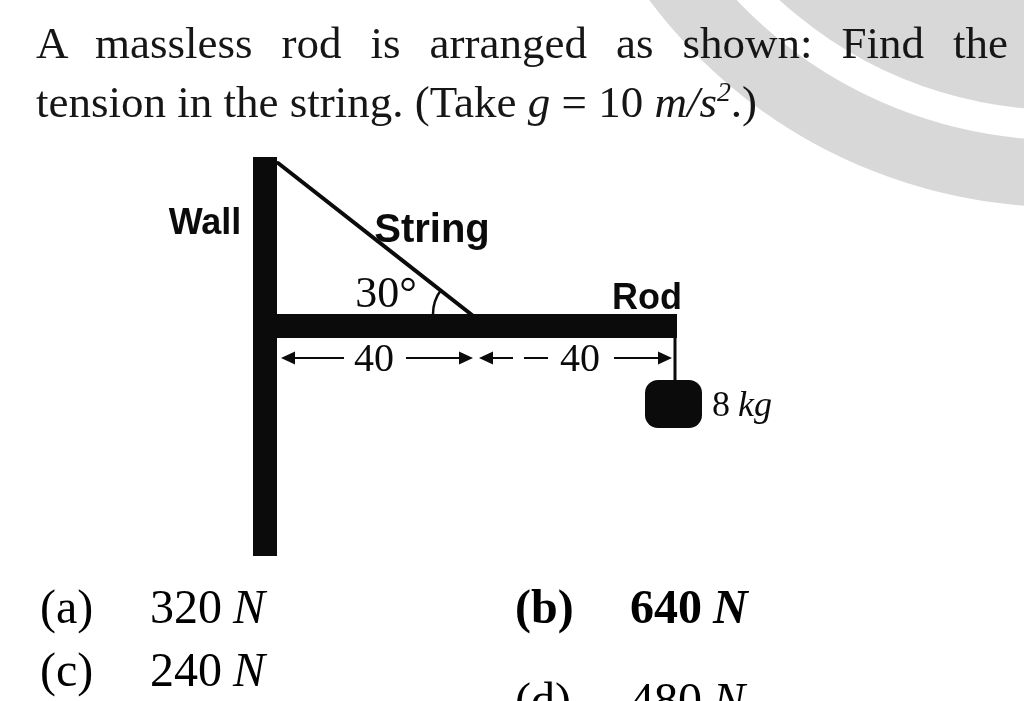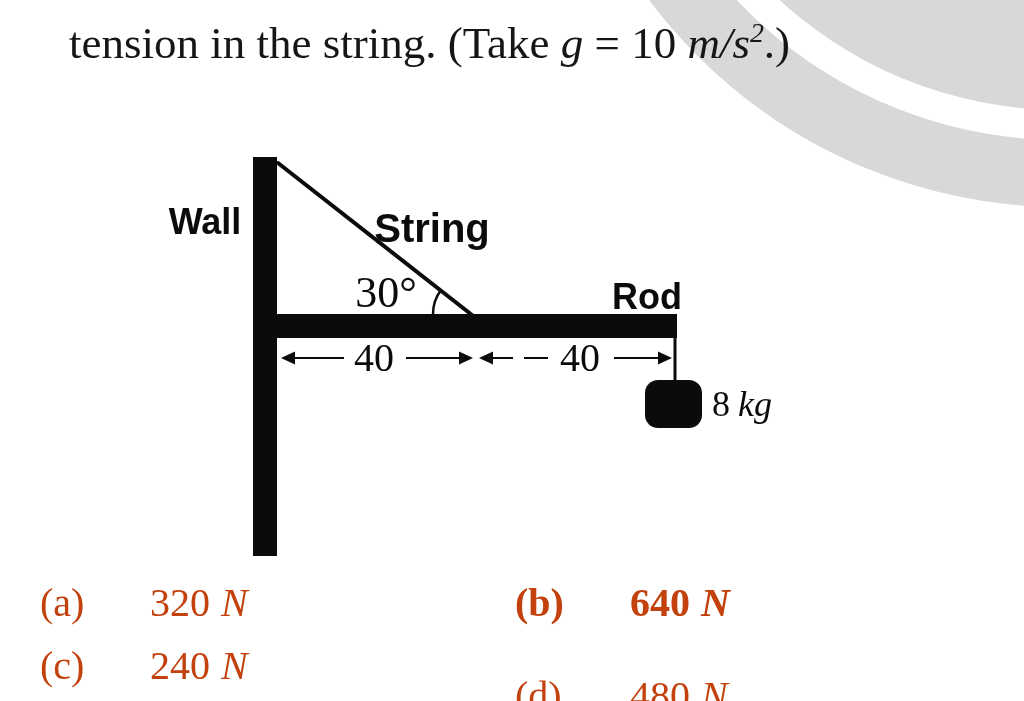--- a/index.html
+++ b/index.html
@@ -28,21 +28,21 @@
     left:36px;top:14px;width:972px;
     font-size:45px;line-height:59px;
     color:#161616;
   }
   .q-line1{
     display:block;
     text-align:justify;
     text-align-last:justify;
     white-space:normal;
   }
-  .q-line2{display:block;margin-left:33px;}
+  .q-line2{display:block;}
   .ital{font-style:italic;}
   .q-line2 sup{font-size:0.62em;line-height:0;}
   
   svg.diagram{
     position:absolute;left:0;top:0;z-index:1;
   }
   .bar{fill:#0b0b0b;}
   .stringline{stroke:#0b0b0b;stroke-width:4;stroke-linecap:round;fill:none;}
   .thinline{stroke:#0b0b0b;stroke-width:2.5;fill:none;}
   .dimline{stroke:#0b0b0b;stroke-width:2.2;fill:none;}
@@ -51,40 +51,41 @@
   .lbl-sans{
     font-family:"Liberation Sans", sans-serif;
     font-weight:600;fill:#0b0b0b;
   }
   .lbl-serif{
     font-family:"Liberation Serif", serif;fill:#0b0b0b;
   }
   
   .option{
     position:absolute;z-index:2;
-    font-size:40px;line-height:1;
-    color:#c2410c;white-space:nowrap;
+    font-size:48px;line-height:1;
+    color:#000000;white-space:nowrap;
     cursor:default;
   }
   .option .olabel{display:inline-block;}
   .option.col-left .olabel{width:110px;}
   .option.col-right .olabel{width:115px;}
   .option .ounit{font-style:italic;margin-left:11px;}
   #opt-a{left:40px;top:583px;}
   #opt-b{left:515px;top:583px;font-weight:bold;}
   #opt-c{left:40px;top:646px;}
   #opt-d{left:515px;top:646px;margin-top:30px;}
 </style>
 </head>
 <body>
 
 <div class="wm wm-disc"></div>
 <div class="wm wm-ring"></div>
 
 <div class="question">
+  <span class="q-line1">A massless rod is arranged as shown: Find the</span>
   <span class="q-line2"><span>tension in the string. (Take </span><span class="ital">g</span><span> = 10 </span><span class="ital"><span>m/s</span><sup>2</sup></span><span>.)</span></span>
 </div>
 
 <svg class="diagram" width="1024" height="701" viewBox="0 0 1024 701">
 
   <rect class="bar" x="253" y="157" width="24" height="399"></rect>
 
   <rect class="bar" x="277" y="314" width="400" height="24"></rect>
 
   <line class="stringline" x1="278" y1="163" x2="472" y2="315"></line>

